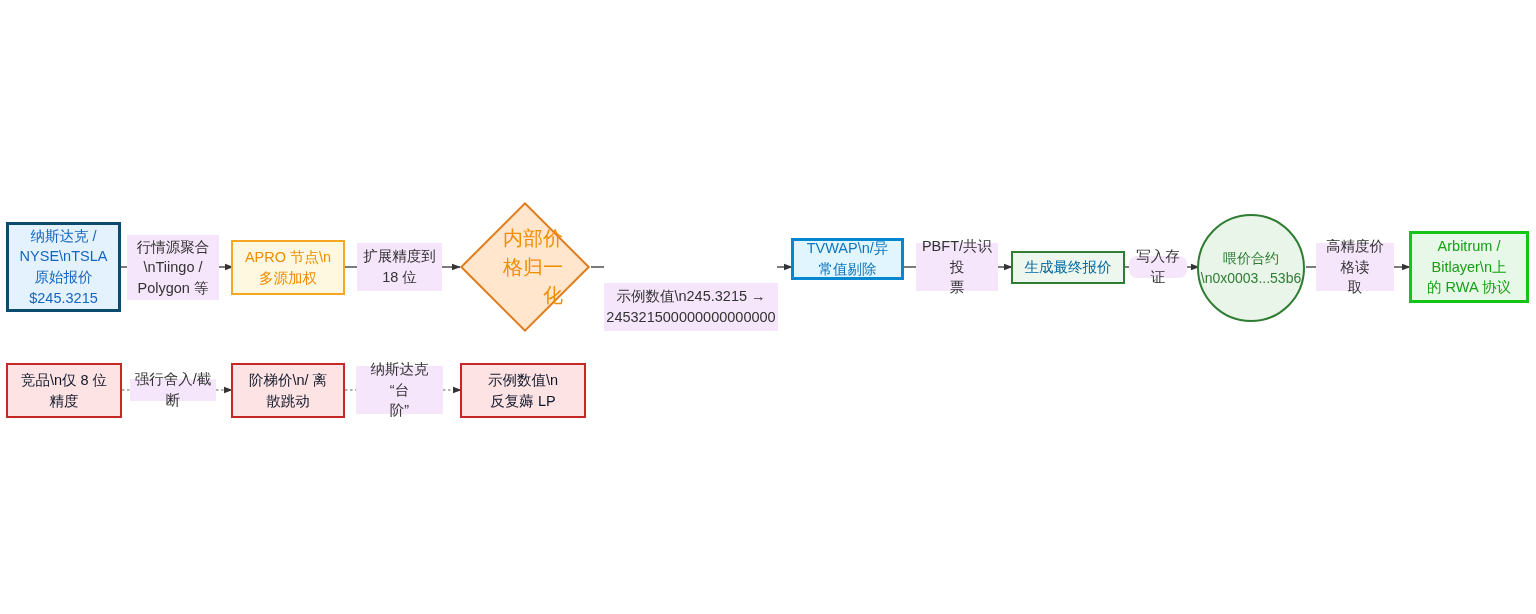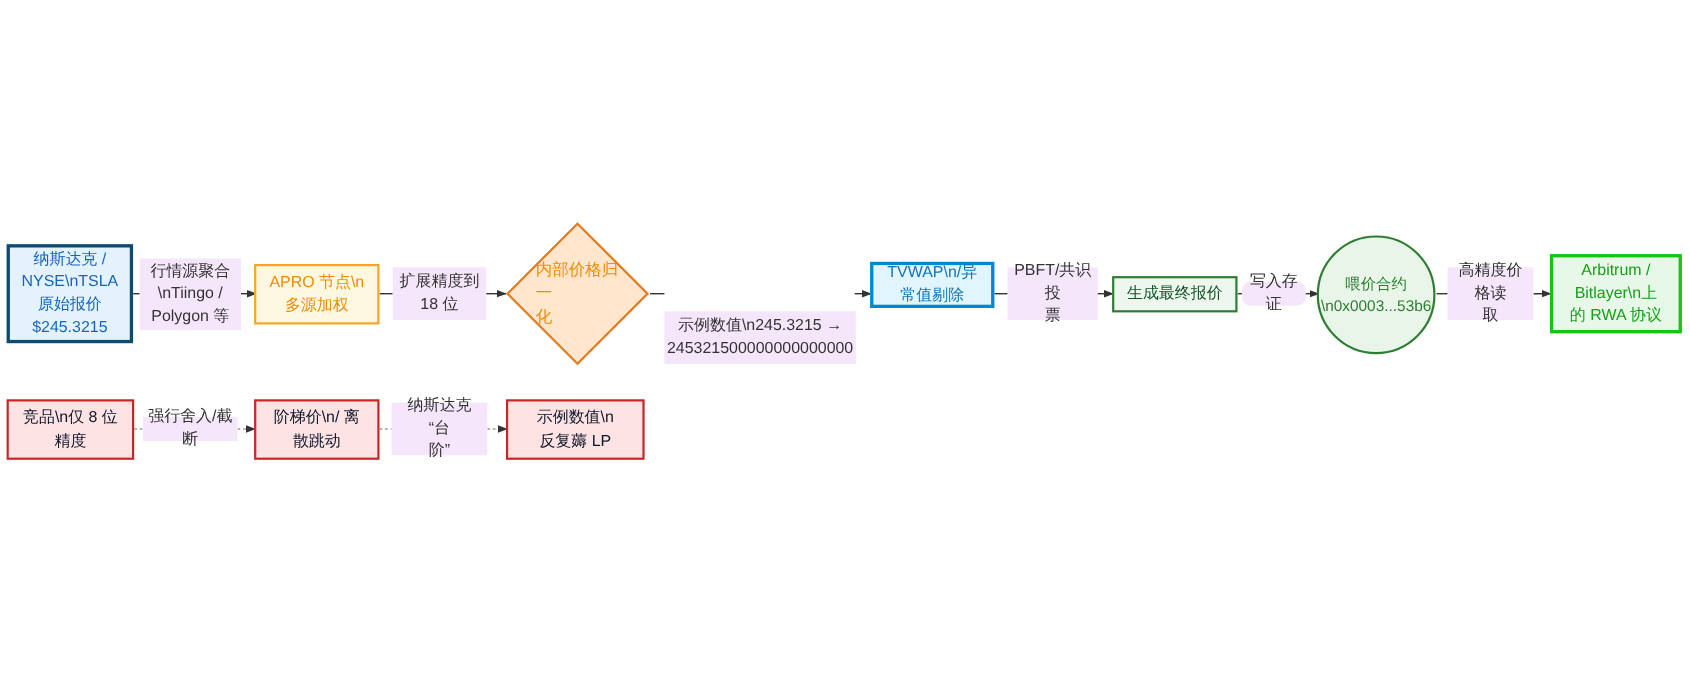--- a/index.html
+++ b/index.html
@@ -50,21 +50,21 @@
     color: #0d76bd;
   }
   .node-orange {
     background: #fff8e1;
     border: 2.5px solid #f5a623;
     color: #f08c00;
   }
   .node-green {
     background: #edf7ed;
     border: 2.5px solid #2e7d32;
-    color: #14532d;
+    color: #0369a1;
   }
   .node-greenbright {
     background: #e8f8e8;
     border: 3px solid #16c416;
     color: #16a016;
   }
   .node-red {
     background: #fde3e3;
     border: 2.5px solid #c62828;
     color: #0f172a;
@@ -85,23 +85,23 @@
     box-sizing: border-box;
   }
   .diamond-text {
     position: absolute;
     left: 0; top: 0;
     width: 100%;
     height: 100%;
     display: flex;
     align-items: center;
     justify-content: center;
-    text-align: left;
+    text-align: right;
     color: #f08c00;
-    font-size: 15px;
+    font-size: 20px;
     line-height: 1.42;
     white-space: pre-line;
     padding: 0 22px;
     box-sizing: border-box;
   }
 
   
   .circle {
     position: absolute;
     border-radius: 50%;

